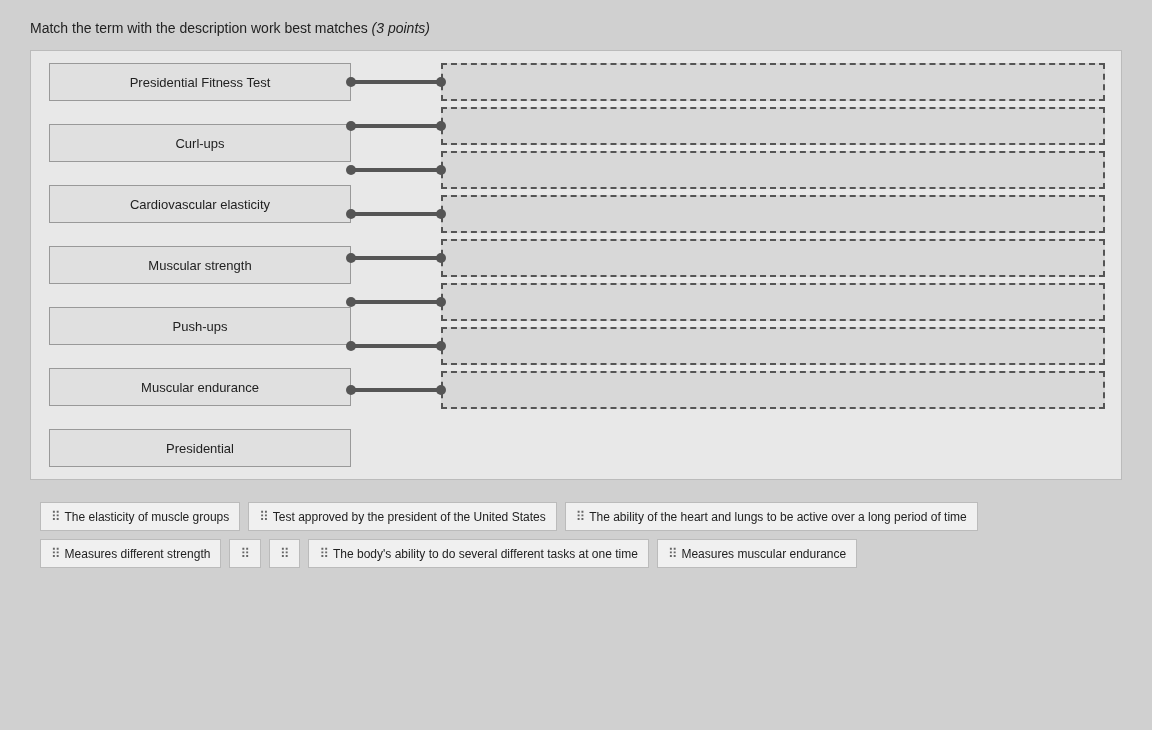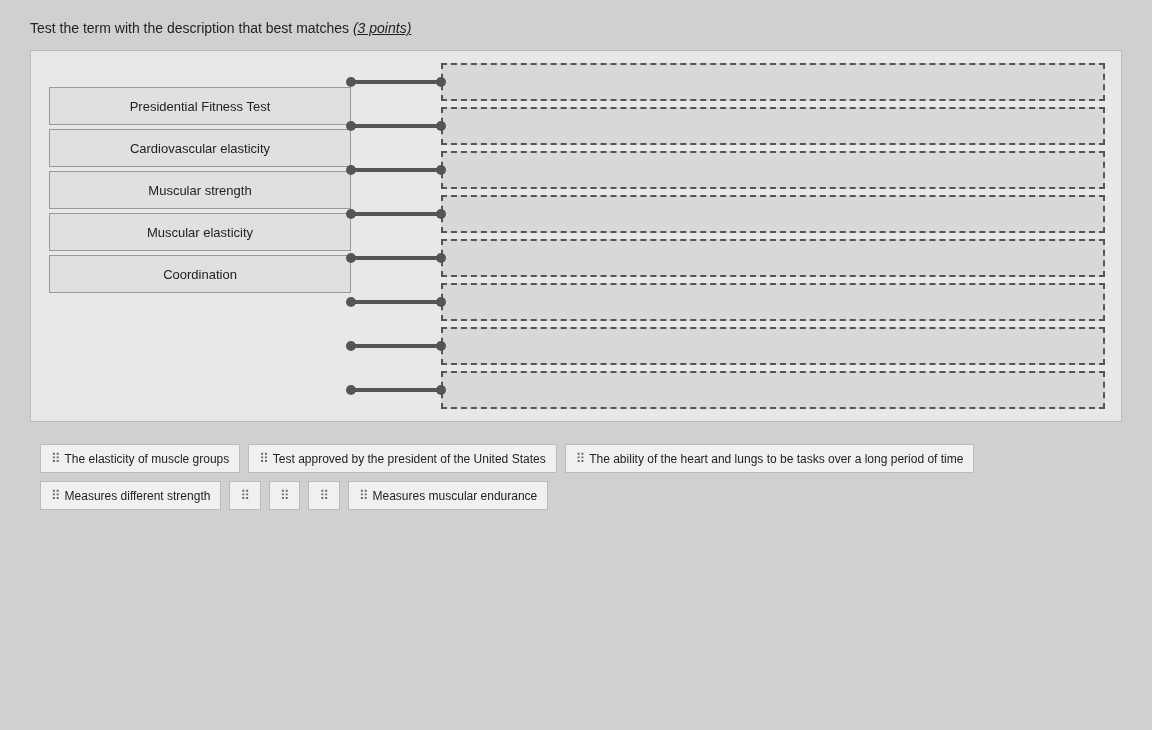--- a/index.html
+++ b/index.html
@@ -14,39 +14,37 @@
       background: #d0d0d0;
       padding: 10px 20px;
     }
     .instruction {
       font-size: 14px;
       color: #222;
       margin-bottom: 14px;
     }
     .instruction em {
       font-style: italic;
-      text-decoration: underline;
     }
     .matching-area {
       display: flex;
       flex-direction: row;
       align-items: stretch;
       background: #e8e8e8;
       border: 1px solid #bbb;
       padding: 12px 0 12px 0;
       margin-bottom: 14px;
     }
     .left-column {
       display: flex;
       flex-direction: column;
-      gap: 4px;
+      gap: 23px;
       padding: 0 0 0 18px;
       width: 320px;
       flex-shrink: 0;
-      margin-top: 24px;
     }
     .term-box {
       background: #e0e0e0;
       border: 1px solid #999;
       text-align: center;
       padding: 8px 12px;
       font-size: 13px;
       color: #222;
       height: 38px;
       display: flex;
@@ -131,31 +129,33 @@
     .choice-chip .drag-icon {
       color: #666;
       font-size: 13px;
     }
   </style>
 </head>
 <body>
 
 <div class="page-container">
   <p class="instruction">
-    <span>Test the term with the description that best matches</span>&nbsp;<em>(3 points)</em>
+    <span>Match the term with the description work best matches</span>&nbsp;<em>(3 points)</em>
   </p>
 
   <div class="matching-area">
     <div class="left-column">
 
     <div class="term-box">Presidential Fitness Test</div>
+        <div class="term-box">Curl-ups</div>
         <div class="term-box">Cardiovascular elasticity</div>
         <div class="term-box">Muscular strength</div>
-        <div class="term-box">Muscular elasticity</div>
-        <div class="term-box">Coordination</div>
+        <div class="term-box">Push-ups</div>
+        <div class="term-box">Muscular endurance</div>
+        <div class="term-box">Presidential</div>
       </div>
     <div class="connector-column">
 
     <div class="connector-row">
           <span class="connector-line"></span>
         </div>
         <div class="connector-row">
           <span class="connector-line"></span>
         </div>
         <div class="connector-row">
@@ -195,33 +195,34 @@
   <div class="choice-chip" draggable="true">
         <span class="drag-icon">⠿</span>
         <span>The elasticity of muscle groups</span>
       </div>
       <div class="choice-chip" draggable="true">
         <span class="drag-icon">⠿</span>
         <span>Test approved by the president of the United States</span>
       </div>
       <div class="choice-chip" draggable="true">
         <span class="drag-icon">⠿</span>
-        <span>The ability of the heart and lungs to be tasks over a long period of time</span>
+        <span>The ability of the heart and lungs to be active over a long period of time</span>
       </div>
       <div class="choice-chip" draggable="true">
         <span class="drag-icon">⠿</span>
         <span>Measures different strength</span>
       </div>
       <div class="choice-chip" draggable="true">
         <span class="drag-icon">⠿</span>
       </div>
       <div class="choice-chip" draggable="true">
         <span class="drag-icon">⠿</span>
       </div>
       <div class="choice-chip" draggable="true">
         <span class="drag-icon">⠿</span>
+        <span>The body's ability to do several different tasks at one time</span>
       </div>
       <div class="choice-chip" draggable="true">
         <span class="drag-icon">⠿</span>
         <span>Measures muscular endurance</span>
       </div>
     </div>
 </div>
 
 </body></html>

